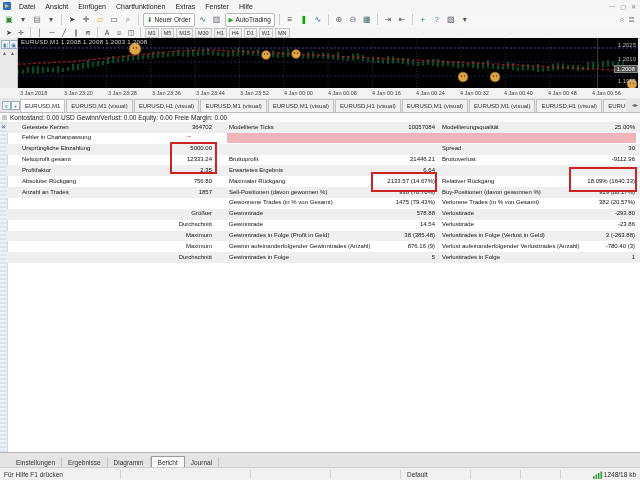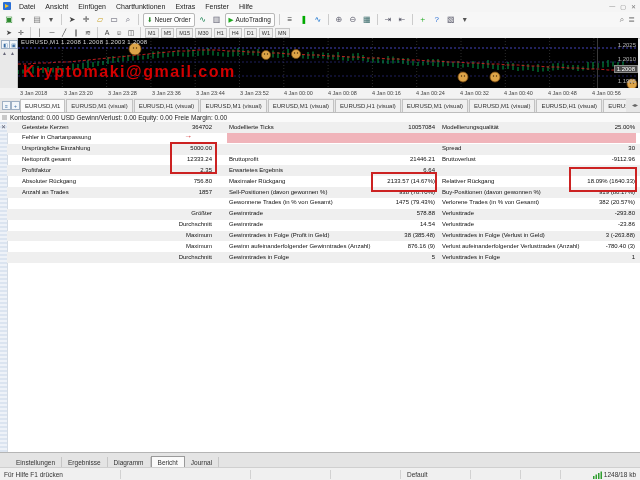--- a/index.html
+++ b/index.html
@@ -395,21 +395,20 @@
           <circle cx="443.5" cy="38" r="0.7" fill="#4a2c08"></circle>
           <circle cx="446.5" cy="38" r="0.7" fill="#4a2c08"></circle>
           <circle cx="477" cy="39" r="5" fill="#dda448" stroke="#7a4a12" stroke-width="0.8"></circle>
           <circle cx="475.5" cy="38" r="0.7" fill="#4a2c08"></circle>
           <circle cx="478.5" cy="38" r="0.7" fill="#4a2c08"></circle>
           <circle cx="614" cy="46" r="5" fill="#dda448" stroke="#7a4a12" stroke-width="0.8"></circle>
           <circle cx="612.5" cy="45" r="0.7" fill="#4a2c08"></circle>
           <circle cx="615.5" cy="45" r="0.7" fill="#4a2c08"></circle>
         </svg>
       <div class="chart-header">EURUSD,M1  1.2008 1.2008 1.2003 1.2008</div>
-      <div class="watermark">Kryptomaki@gmail.com</div>
       <div class="pricescale-line"></div>
       <div id="price-labels">
           <div class="price-label" style="top: 4px;">1.2025</div>
           <div class="price-label" style="top: 18px;">1.2010</div>
           <div class="price-label" style="top: 40px;">1.1995</div>
           <div class="price-current" style="top: 27px;">1.2008</div>
         </div>
     </div>
   </div>
 

